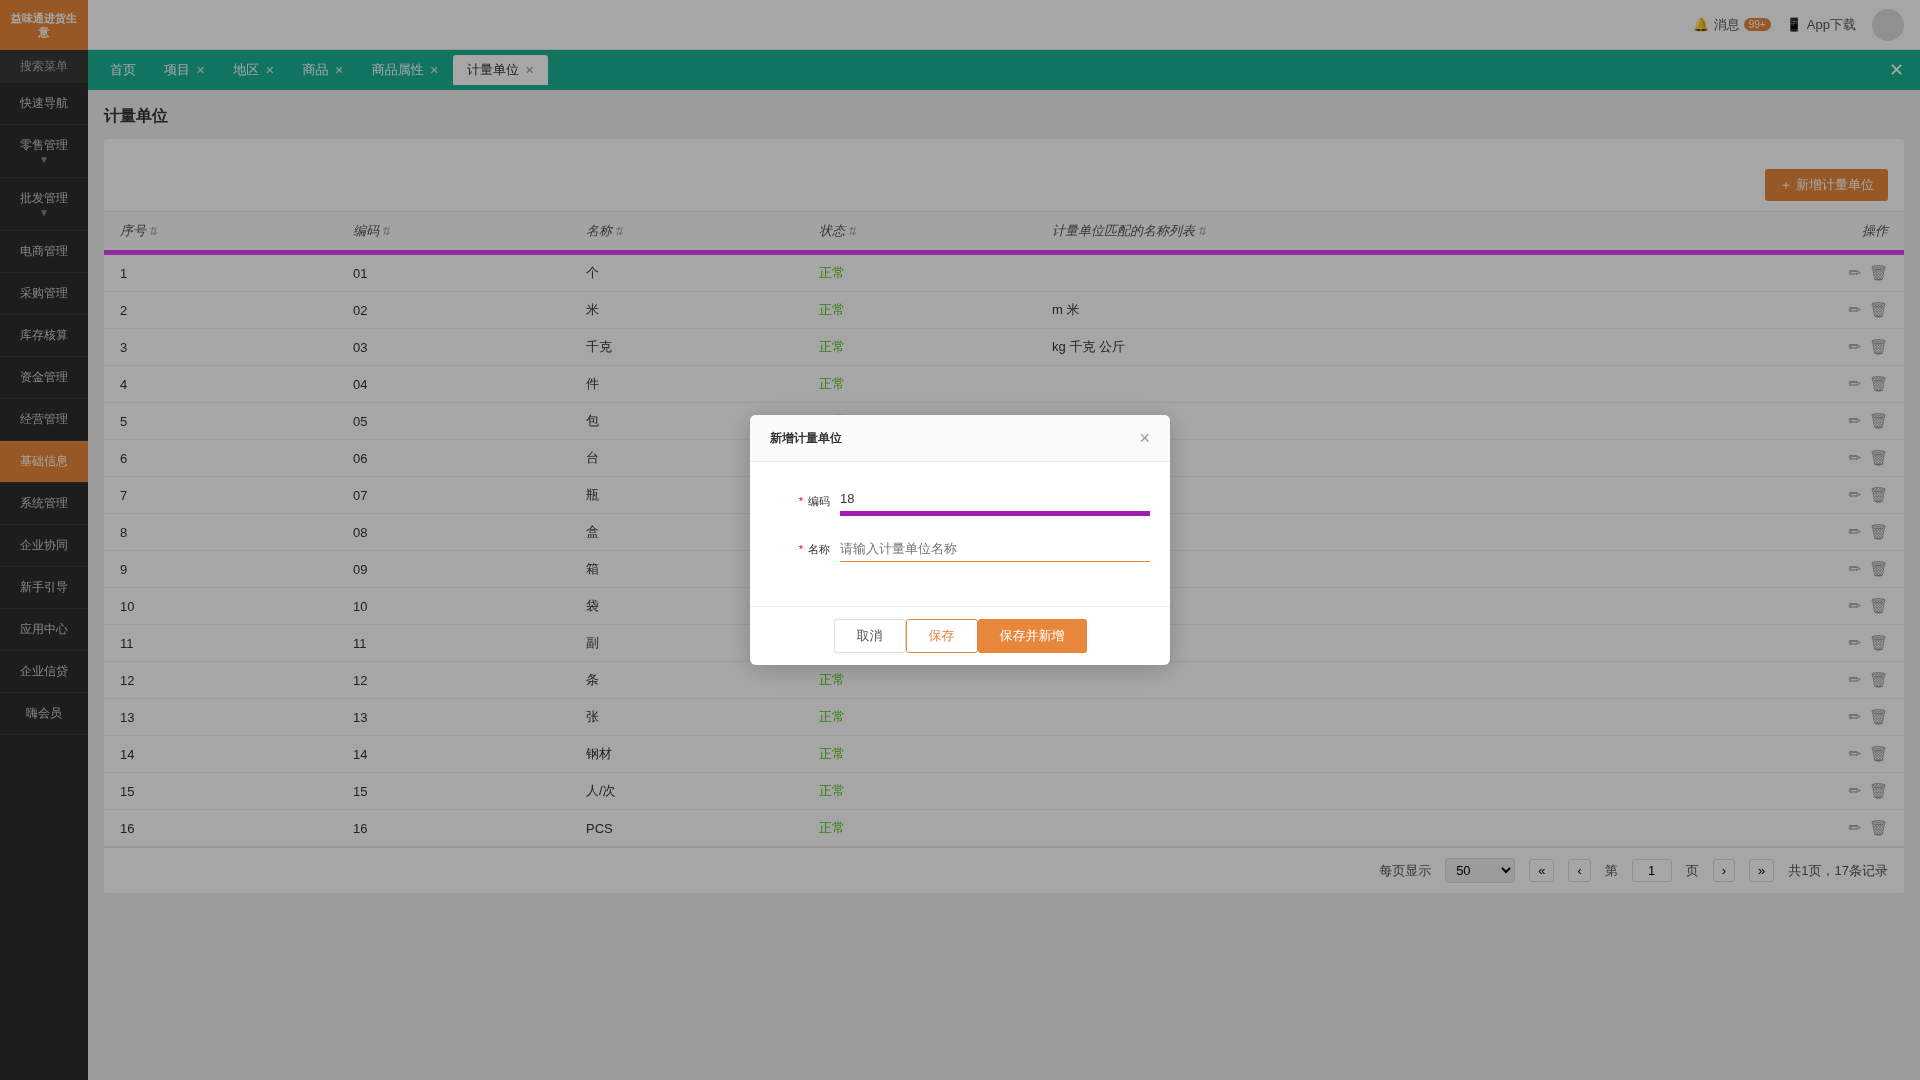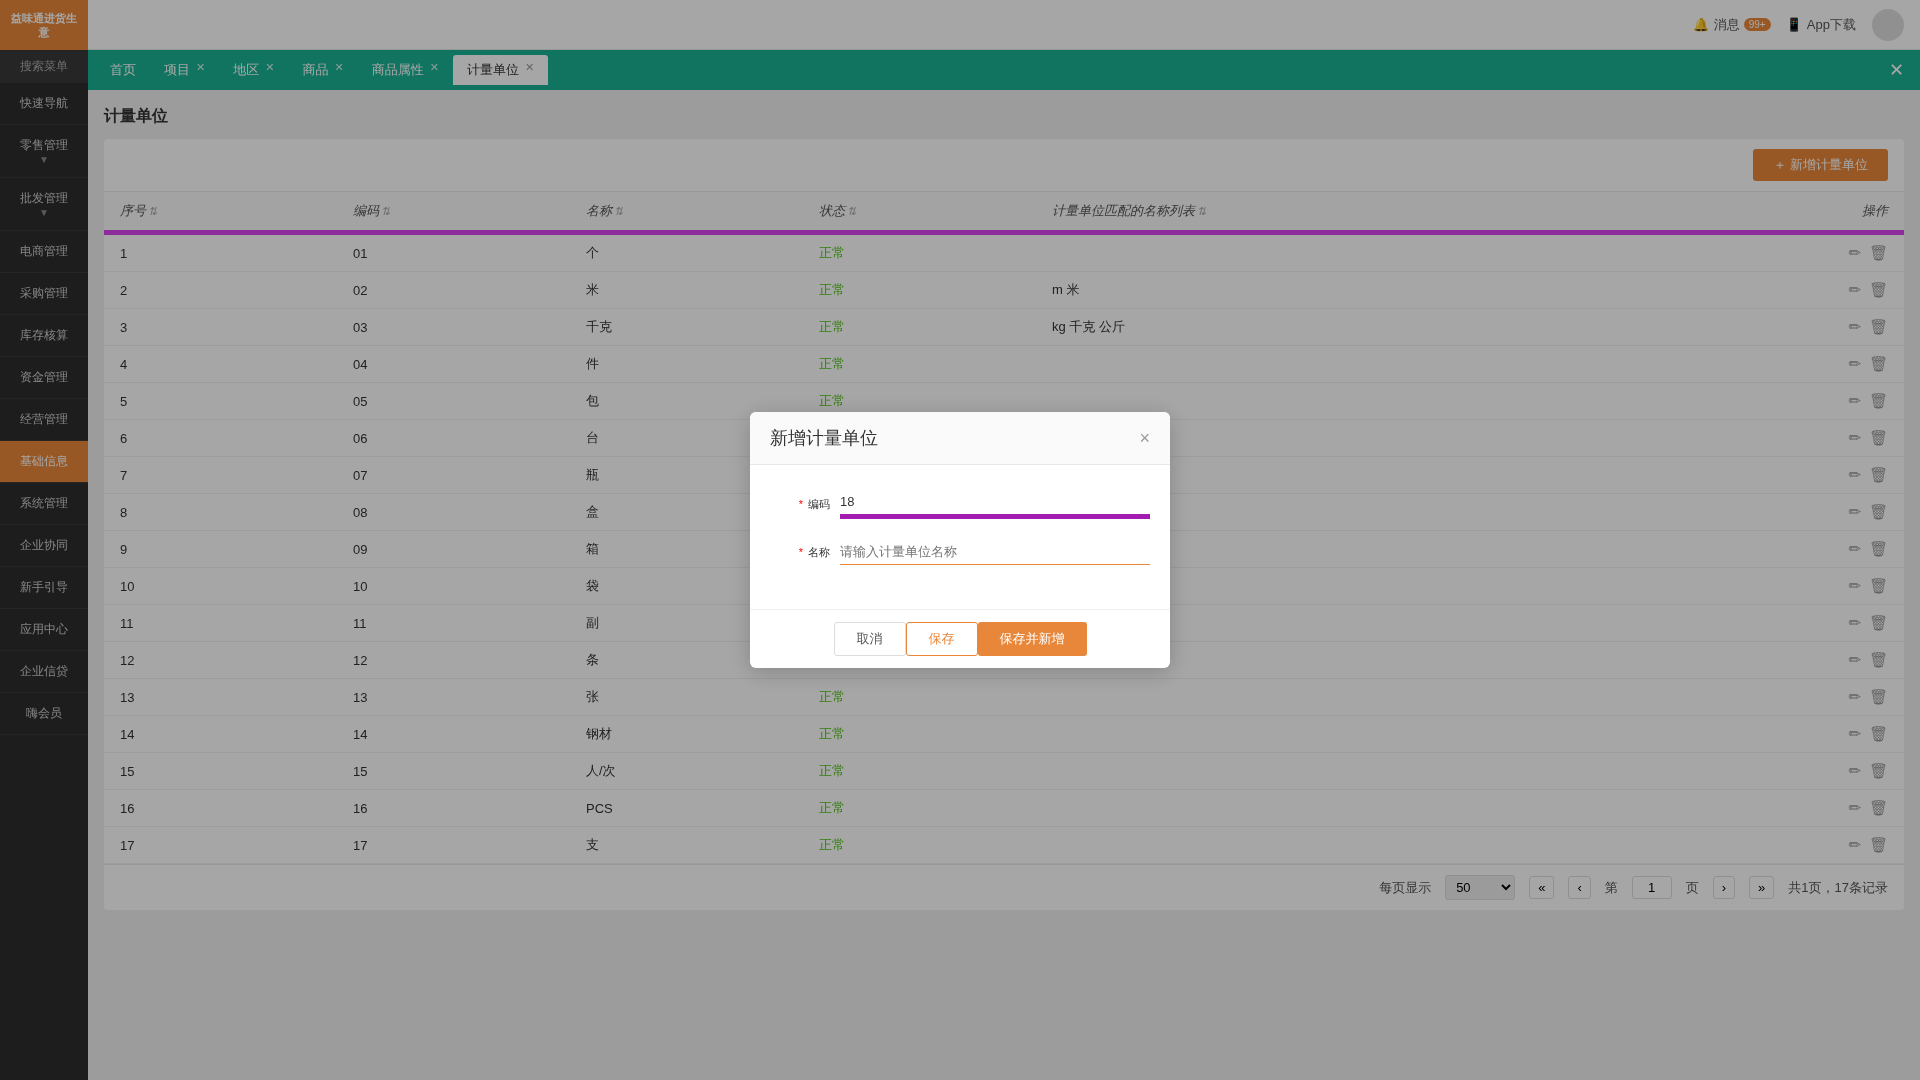--- a/index.html
+++ b/index.html
@@ -116,21 +116,21 @@
       height: 40px;
       padding: 0 8px;
       flex-shrink: 0;
     }
     .tab-item {
       padding: 6px 14px;
       font-size: 13px;
       color: white;
       cursor: pointer;
       display: flex;
-      align-items: flex-start;
+      align-items: center;
       gap: 6px;
       border-radius: 3px 3px 0 0;
     }
     .tab-item.active {
       background: white;
       color: #333;
     }
     .tab-close {
       font-size: 11px;
       color: rgba(255,255,255,0.8);
@@ -173,24 +173,25 @@
       padding: 10px 16px;
       display: flex;
       justify-content: flex-end;
       border-bottom: 1px solid #e8e8e8;
     }
 
     .btn-add {
       background: #e8873a;
       color: white;
       border: none;
-      padding: 7px 20px;
+      padding: 7px 14px;
       border-radius: 3px;
       font-size: 13px;
       cursor: pointer;
+      margin-top: 20px;
     }
 
     table {
       width: 100%;
       border-collapse: collapse;
       font-size: 13px;
     }
     thead tr {
       background: #fafafa;
       border-bottom: 1px solid #e8e8e8;
@@ -279,22 +280,22 @@
     }
     .modal-header {
       padding: 14px 20px;
       border-bottom: 1px solid #e8e8e8;
       display: flex;
       align-items: center;
       justify-content: space-between;
       background: #fafafa;
     }
     .modal-title {
-      font-size: 18px;
-      font-weight: normal;
+      font-size: 12px;
+      font-weight: bold;
       color: #333;
     }
     .modal-close {
       cursor: pointer;
       color: #999;
       font-size: 18px;
       line-height: 1;
     }
     .modal-body {
       padding: 24px 20px;
@@ -688,33 +689,20 @@
     <td>PCS</td>
     <td><span class="status-normal">正常</span></td>
     <td></td>
     <td style="text-align:right;">
       <div class="action-icons" style="justify-content:flex-end;">
         <span class="action-icon">✏</span>
         <span class="action-icon">🗑</span>
       </div>
     </td>
   </tr>
-            <tr>
-    <td>17</td>
-    <td>17</td>
-    <td>支</td>
-    <td><span class="status-normal">正常</span></td>
-    <td></td>
-    <td style="text-align:right;">
-      <div class="action-icons" style="justify-content:flex-end;">
-        <span class="action-icon">✏</span>
-        <span class="action-icon">🗑</span>
-      </div>
-    </td>
-  </tr>
           </tbody>
       </table>
 
       <div class="pagination-bar">
         <span>每页显示</span>
         <select class="page-size-select">
           <option>50</option>
           <option>10</option>
           <option>20</option>
           <option>100</option>

